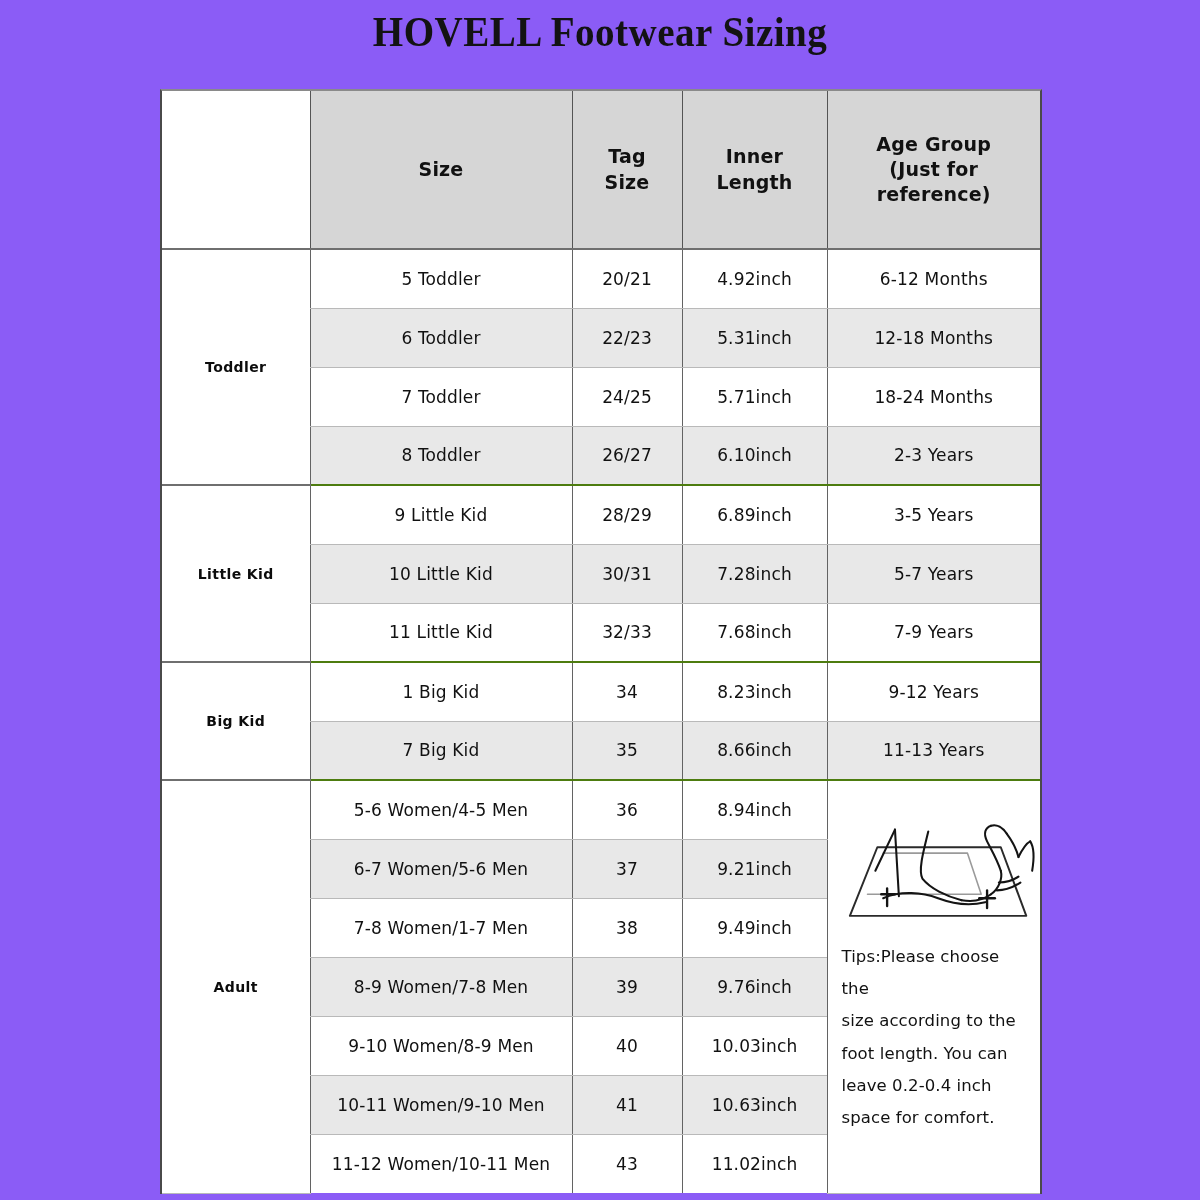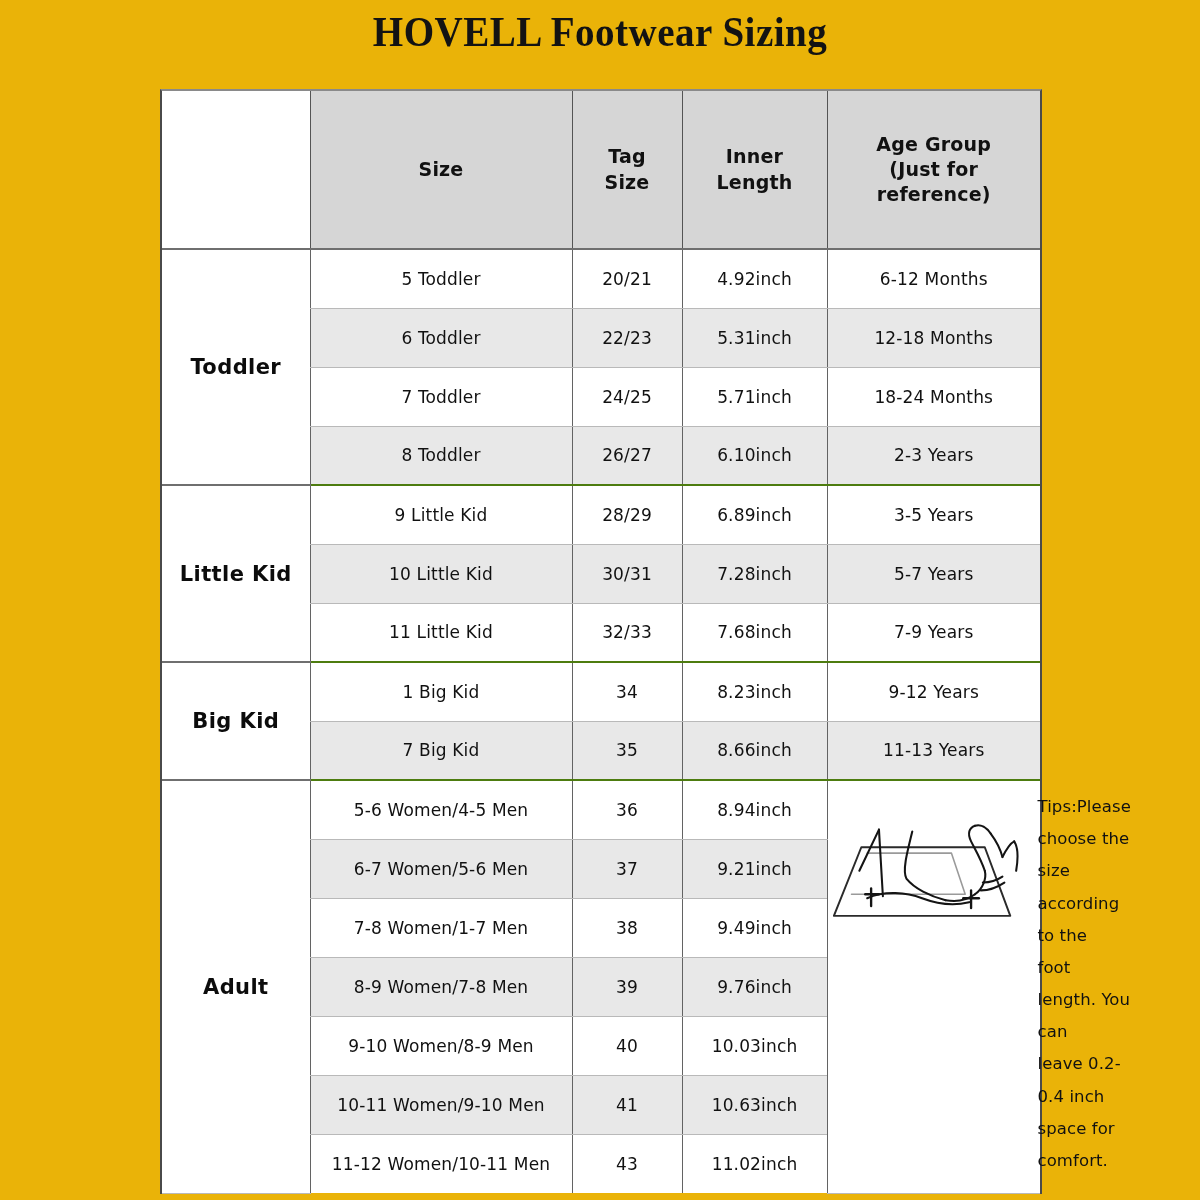--- a/index.html
+++ b/index.html
@@ -9,21 +9,21 @@
     height: 1200px;
     background: #ffffff;
     font-family: "Liberation Sans", sans-serif;
     overflow: hidden;
   }
 
   #page {
     position: relative;
     width: 1200px;
     height: 1200px;
-    background: #eab308;
+    background: #8b5cf6;
   }
 
   
   #title {
     position: absolute;
     left: 0;
     top: 8px;
     width: 1200px;
     text-align: center;
     font-family: "Liberation Serif", "DejaVu Serif", serif;
@@ -92,41 +92,41 @@
     padding: 2px 4px;
     letter-spacing: 0.15px;
     background: #ffffff;
   }
 
   tbody tr.alt td.data { background: #e8e8e8; }
 
   td.cat {
     background: #ffffff !important;
     border-left: none;
-    font-size: 21px;
+    font-size: 14px;
     font-weight: 700;
     color: #0c0c0c;
     letter-spacing: 0.4px;
   }
 
   
   tr.group-end td { border-bottom: 2px solid #4d7c0f; }
   td.group-div { border-bottom: 2px solid #6f6f6f; }
 
   td.age-merged {
     background: #ffffff !important;
     vertical-align: top;
     padding: 0;
   }
 
   
   .age-inner {
     display: flex;
-    flex-direction: row;
-    align-items: flex-start;
+    flex-direction: column;
+    align-items: flex-end;
     height: 100%;
     padding-top: 4px;
   }
 
   .foot-illo {
     width: 196px;
     height: 150px;
     flex: 0 0 auto;
   }
 

